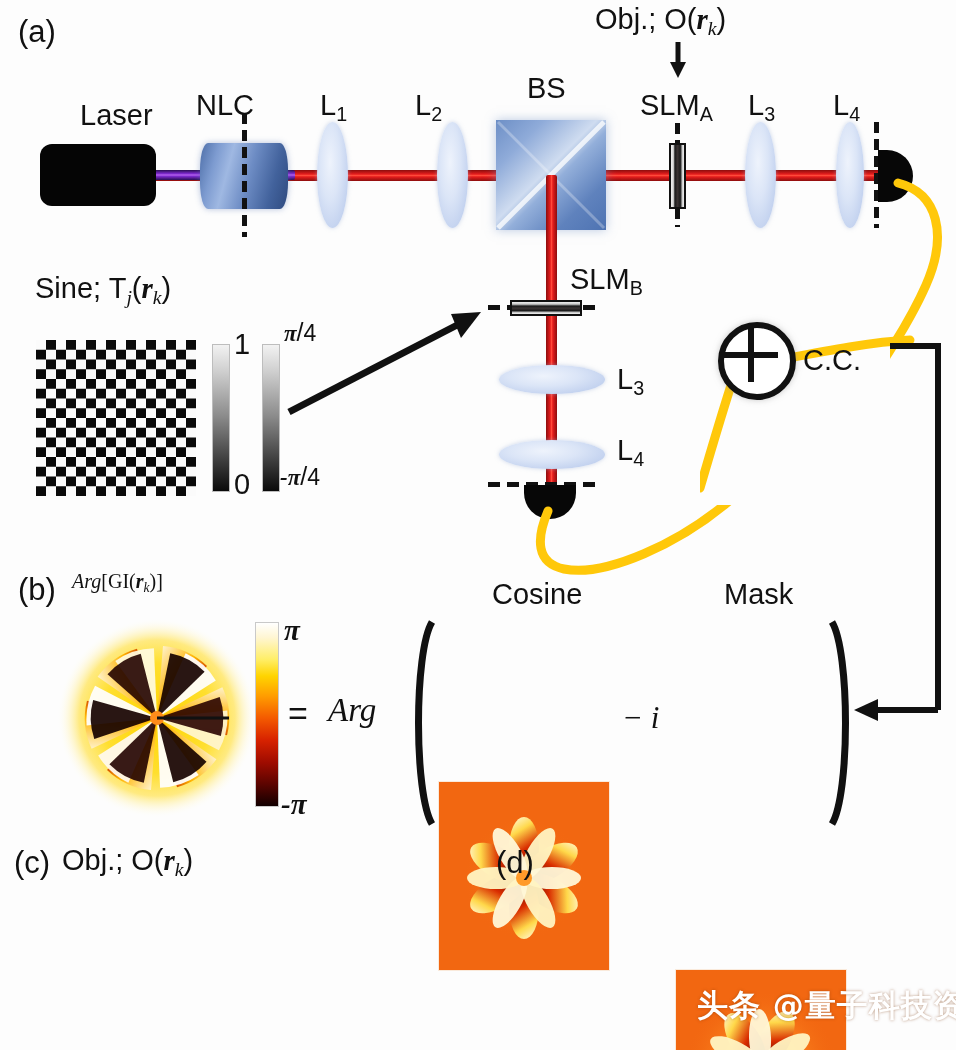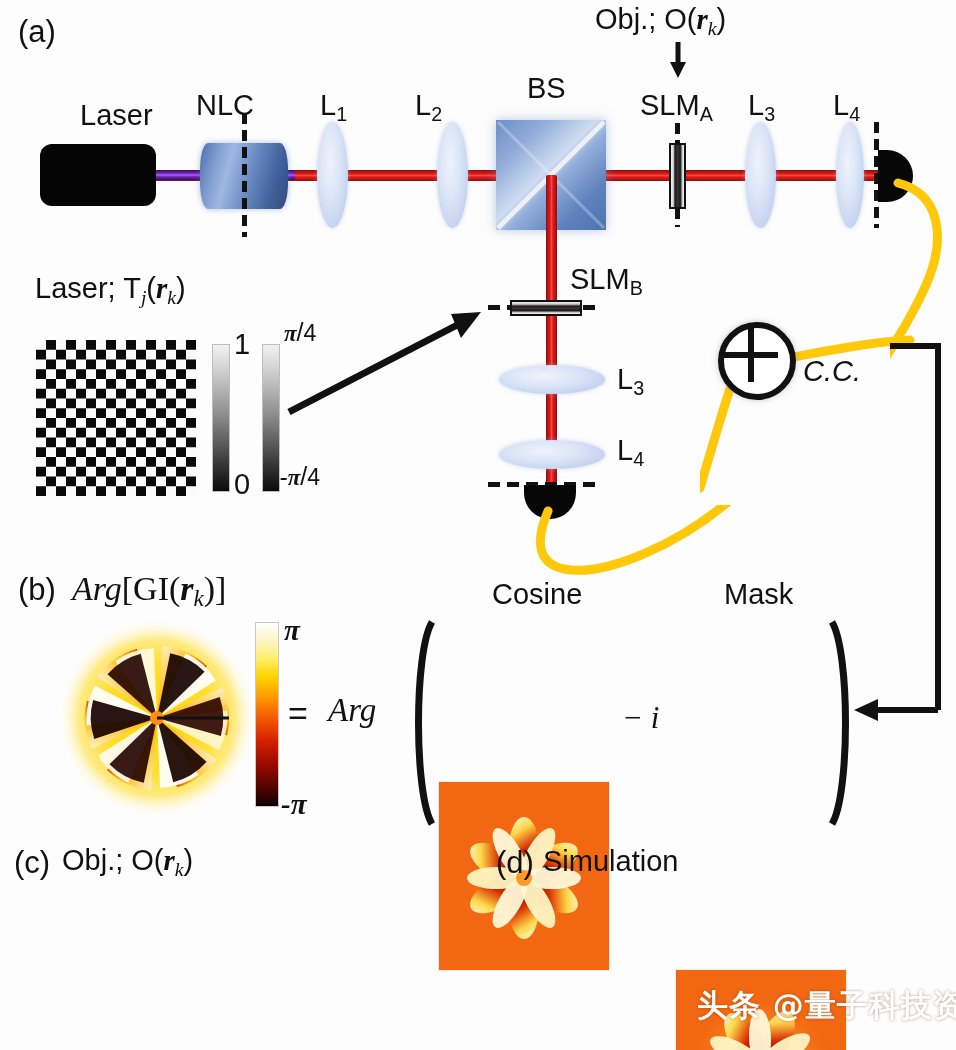--- a/index.html
+++ b/index.html
@@ -200,21 +200,21 @@
   <div class="abs detector det-right" style="left:878px; top:150px; width:35px; height:52px;"></div>
 
   <svg class="abs" style="left:890px; top:165px;" width="66" height="200">
     <path class="fiber" d="M 8 18 C 48 28, 58 70, 36 120 C 22 152, 6 176, -6 195"></path>
   </svg>
   <svg class="abs" style="left:760px; top:330px;" width="160" height="50">
     <path class="fiber" d="M 150 10 C 110 12, 60 22, 18 30"></path>
   </svg>
 
   <div class="abs lbl" style="left:35px; top:272px;">
-    <span>Laser;</span>
+    <span>Sine;</span>
     <span>T</span><span class="sub ital">j</span><span>(</span><span class="bolditalserif">r</span><span class="sub ital">k</span><span>)</span>
   </div>
 
   <div class="abs mask-tile" style="left:36px; top:340px; width:160px; height:156px;">
     <svg width="160" height="156" viewBox="0 0 160 156">
       <defs>
         <pattern id="chk" width="20" height="19.5" patternUnits="userSpaceOnUse">
           <rect width="20" height="19.5" fill="#0a0a0a"></rect>
           <rect x="0" y="0" width="10" height="9.75" fill="#fbfbfb"></rect>
           <rect x="10" y="9.75" width="10" height="9.75" fill="#fbfbfb"></rect>
@@ -260,32 +260,32 @@
   <svg class="abs" style="left:700px; top:360px;" width="90" height="150">
     <path class="fiber" d="M 36 10 C 26 40, 14 80, 0 128"></path>
   </svg>
 
   <div class="abs cc-circle" style="left:718px; top:322px; width:66px; height:66px;">
     <svg width="54" height="54" viewBox="0 0 54 54" style="position:absolute;left:0;top:0;">
       <line x1="27" y1="0" x2="27" y2="54" stroke="#111" stroke-width="6"></line>
       <line x1="0" y1="27" x2="54" y2="27" stroke="#111" stroke-width="6"></line>
     </svg>
   </div>
-  <div class="abs lbl" style="left:803px; top:355px;font-style:italic;">C.C.</div>
+  <div class="abs lbl" style="left:803px; top:344px;">C.C.</div>
 
   <svg class="abs" style="left:880px; top:340px;" width="76" height="390">
     <path class="ccline" d="M 10 6 L 58 6 L 58 370"></path>
   </svg>
   <svg class="abs" style="left:842px; top:690px;" width="110" height="40">
     <path class="ccline" d="M 96 20 L 30 20"></path>
     <polygon class="arrow-blk" points="12,20 36,9 36,31"></polygon>
   </svg>
 
   <div class="abs panel-label" style="left:18px; top:572px;">(b)</div>
-  <div class="abs lbl ital" style="left:72px; top:570px; font-size:34px;">
+  <div class="abs lbl ital" style="left:72px; top:570px; font-size:20px;">
     <span>Arg</span><span style="font-style:normal;">[</span><span style="font-style:normal;">GI(</span><span class="bolditalserif">r</span><span class="sub ital">k</span><span style="font-style:normal;">)]</span>
   </div>
 
   <div class="abs" style="left:50px; top:616px; width:215px; height:205px;">
     <svg width="215" height="205" viewBox="0 0 215 205">
       <defs>
         <radialGradient id="haloG" cx="50%" cy="50%" r="50%">
           <stop offset="0%" stop-color="#ffd400"></stop>
           <stop offset="55%" stop-color="#ffdf2e"></stop>
           <stop offset="78%" stop-color="#ffe97a" stop-opacity="0.95"></stop>
@@ -503,17 +503,16 @@
     </svg>
   </div>
 
   <div class="abs panel-label" style="left:14px; top:845px;">(c)</div>
   <div class="abs lbl" style="left:62px; top:844px;">
     <span>Obj.;</span>
     <span>O(</span><span class="bolditalserif">r</span><span class="sub ital">k</span><span>)</span>
   </div>
 
   <div class="abs panel-label" style="left:496px; top:845px;">(d)</div>
-  <div class="abs lbl" style="left:543px; top:845px;">Simulation</div>
 
   <div class="abs watermark" style="left:697px; top:985px;">头条 @量子科技资讯</div>
 
 </div>
 
 </body></html>

